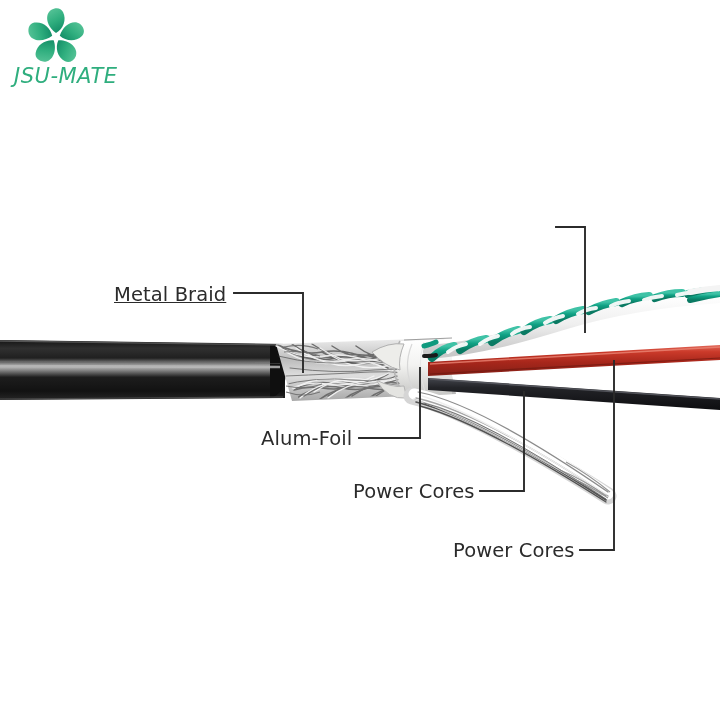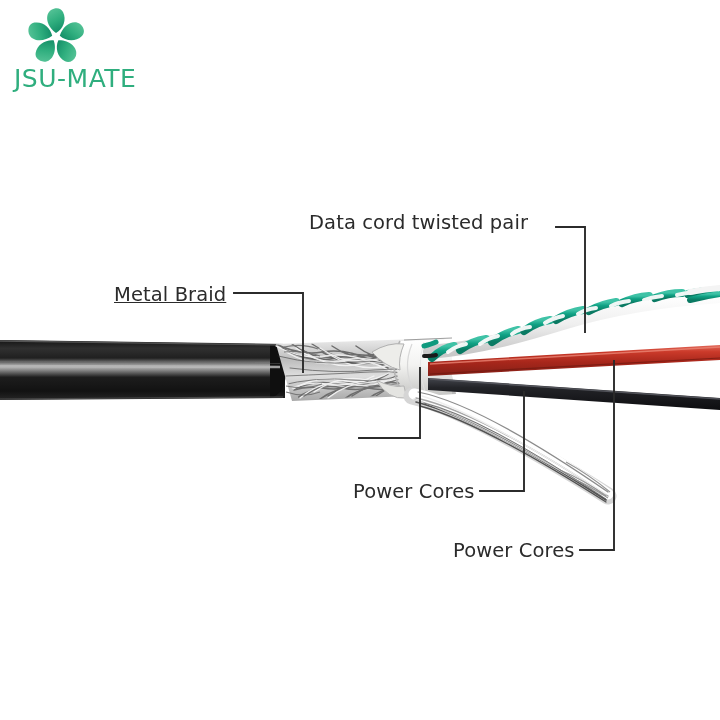--- a/index.html
+++ b/index.html
@@ -38,26 +38,27 @@
     left: 14px;
     top: 0px;
     width: 68px;
     height: 60px;
   }
   .brand-word {
     position: absolute;
     left: 6px;
     top: 58px;
     width: 110px;
-    font-size: 25px;
+    font-size: 21px;
     letter-spacing: 0.5px;
     font-family: "DejaVu Sans", sans-serif;
     color: #2fae7e;
     font-weight: 400;
     white-space: nowrap;
+    font-style: italic;
   }
   .callout-label {
     position: absolute;
     font-family: "DejaVu Sans", sans-serif;
     font-size: 19.5px;
     color: #2b2b2b;
     white-space: nowrap;
     letter-spacing: 0.1px;
   }
   #label-data-pair { left: 309px; top: 211px; }
@@ -302,22 +303,22 @@
           </g>
           <g transform="rotate(288)">
             <path d="M0,-4 C-9,-10 -12,-22 -5,-27 C0,-30 5,-29 7,-25 C11,-17 7,-8 0,-4 Z"></path>
           </g>
         </g>
       </g>
     </svg>
     <div class="brand-word">JSU-MATE</div>
   </div>
 
-  <div class="callout-label" id="label-data-pair">Data cord twisted pair</div>
 
   <div class="callout-label" id="label-metal-braid">Metal Braid</div>
 
+  <div class="callout-label" id="label-alum-foil">Alum-Foil</div>
 
   <div class="callout-label" id="label-power-cores-1">Power Cores</div>
 
   <div class="callout-label" id="label-power-cores-2">Power Cores</div>
 
 </div>
 
 </body></html>

